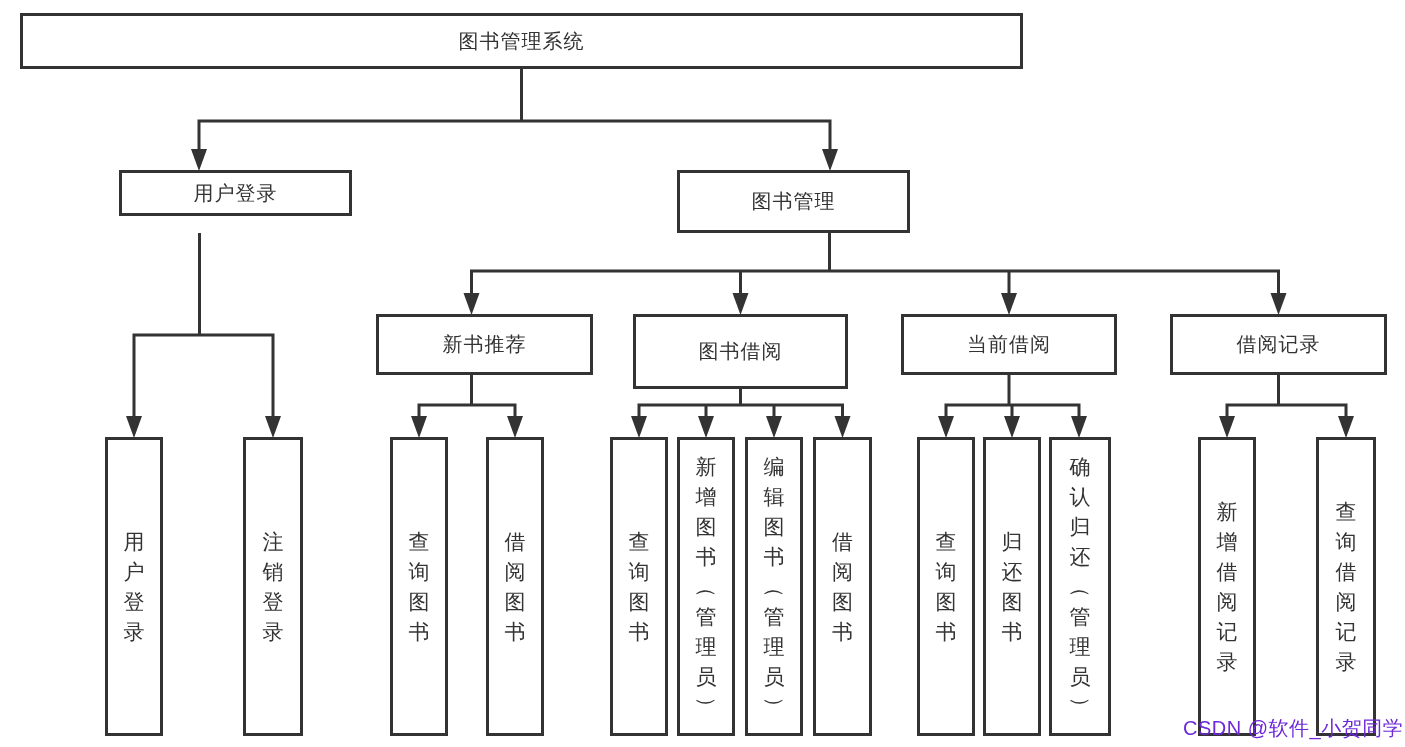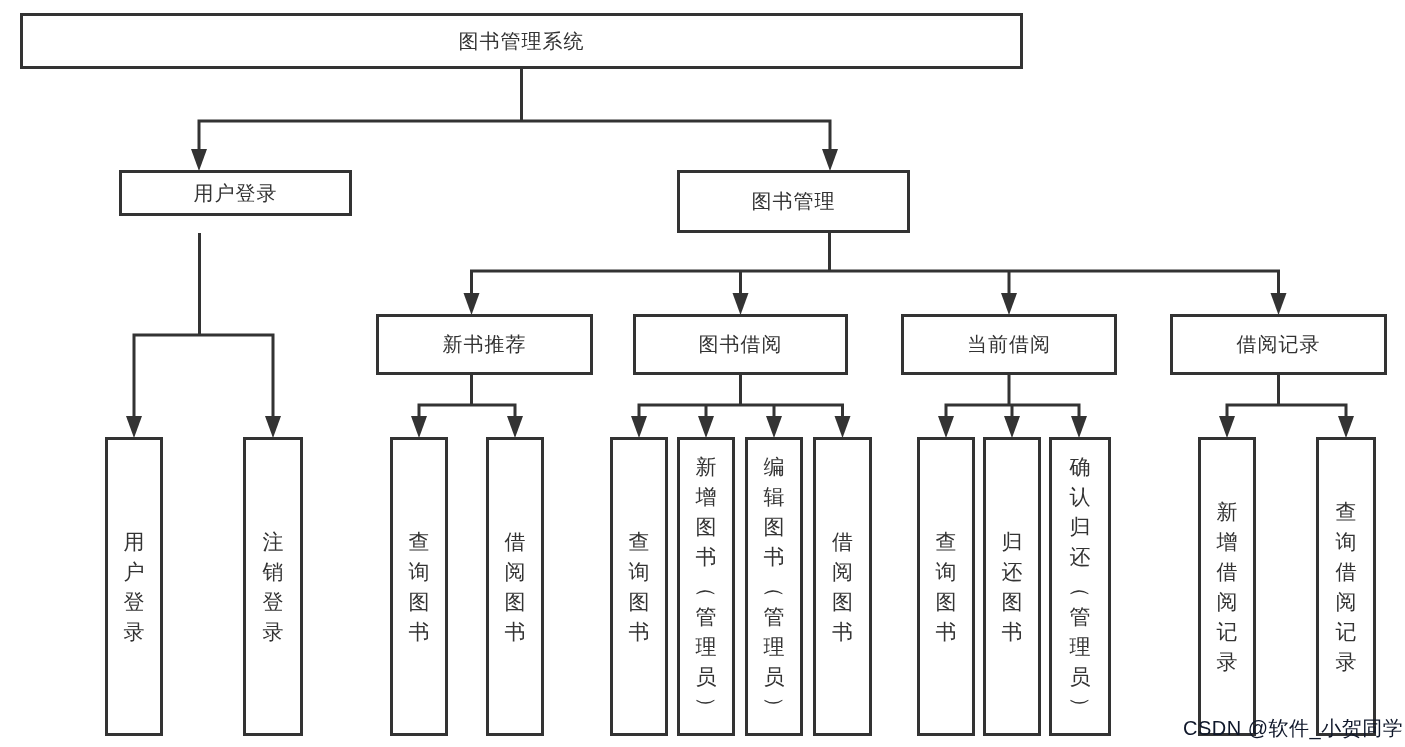--- a/index.html
+++ b/index.html
@@ -46,21 +46,21 @@
     line-height: 30px;
     text-align: center;
   }
   .vtext span.rot { transform: rotate(90deg); }
   .watermark {
     position: absolute;
     left: 1183px;
     top: 715px;
     z-index: 5;
     font-size: 20px;
-    color: #0f172a;
+    color: #6d28d9;
     letter-spacing: 0.5px;
     white-space: nowrap;
   }
 </style>
 </head>
 <body>
 
 <div class="stage">
 
   <svg class="wires" viewBox="0 0 1405 747" xmlns="http://www.w3.org/2000/svg">
@@ -103,21 +103,21 @@
   <div class="node hbox" style="left:83px; top:170px; width:233px; height:46px;margin-left:36px;">
     <span>用户登录</span>
   </div>
   <div class="node hbox" style="left:677px; top:170px; width:233px; height:63px;">
     <span>图书管理</span>
   </div>
 
   <div class="node hbox" style="left:363px; top:314px; width:217px; height:61px;margin-left:13px;">
     <span>新书推荐</span>
   </div>
-  <div class="node hbox" style="left:633px; top:314px; width:215px; height:61px;">
+  <div class="node hbox" style="left:633px; top:314px; width:215px; height:75px;">
     <span>图书借阅</span>
   </div>
   <div class="node hbox" style="left:901px; top:314px; width:216px; height:61px;align-items:center;">
     <span>当前借阅</span>
   </div>
   <div class="node hbox" style="left:1170px; top:314px; width:217px; height:61px;justify-content:center;">
     <span>借阅记录</span>
   </div>
 
   <div class="node vbox" style="left:105px; top:437px; width:58px; height:299px;">

